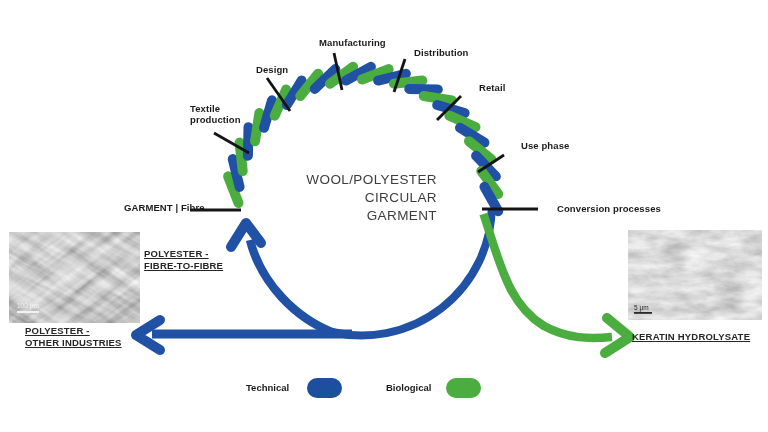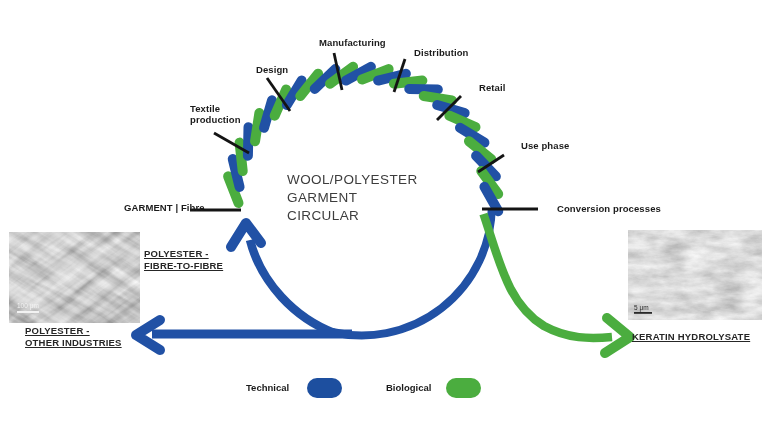--- a/index.html
+++ b/index.html
@@ -3,21 +3,21 @@
 <meta charset="utf-8">
 <style>
   html,body{margin:0;padding:0;background:#ffffff;}
   #canvas{position:relative;width:768px;height:432px;background:#ffffff;overflow:hidden;
           font-family:"Liberation Sans",sans-serif;}
   #cycle-svg{position:absolute;left:0;top:0;}
   .stage{position:absolute;font:bold 9.5px/1.18 "Liberation Sans",sans-serif;color:#1b1b1b;
          white-space:pre-line;letter-spacing:0.1px;padding-left:16px;}
   .caption{position:absolute;font:bold 9.5px/1.25 "Liberation Sans",sans-serif;color:#262626;
            white-space:pre-line;letter-spacing:0.2px;text-decoration:underline;}
-  #center-text{position:absolute;left:287px;top:171px;width:150px;text-align:left;
+  #center-text{position:absolute;left:287px;top:171px;width:150px;text-align:right;
                color:#3d3d3d;font:400 13.5px/1.32 "Liberation Sans",sans-serif;letter-spacing:0.4px;}
   .sem{position:absolute;display:block;}
   .legend-label{position:absolute;font:bold 9.5px "Liberation Sans",sans-serif;color:#1b1b1b;}
   .pill{position:absolute;width:35px;height:20px;border-radius:10px;}
   #pill-technical{left:307px;top:378px;background:#1d4f9f;}
   #pill-biological{left:446px;top:378px;background:#4bad3f;}
 </style>
 </head>
 <body>
 
@@ -70,22 +70,22 @@
       <line x1="405" y1="59" x2="394" y2="92"></line>
       <line x1="461" y1="96" x2="437" y2="120"></line>
       <line x1="504" y1="155" x2="478" y2="172"></line>
       <line x1="482" y1="209" x2="538" y2="209"></line>
       <line x1="190" y1="210" x2="241" y2="210"></line>
     </g>
   </svg>
 
   <div id="center-text">
     <div>WOOL/POLYESTER</div>
+    <div>CIRCULAR</div>
     <div>GARMENT</div>
-    <div>CIRCULAR</div>
   </div>
 
   <div class="stage" style="left:174px;top:103px">Textile
 production</div>
   <div class="stage" style="left:240px;top:64px">Design</div>
   <div class="stage" style="left:303px;top:37px">Manufacturing</div>
   <div class="stage" style="left:398px;top:47px">Distribution</div>
   <div class="stage" style="left:463px;top:82px">Retail</div>
   <div class="stage" style="left:505px;top:140px">Use phase</div>
   <div class="stage" style="left:541px;top:203px">Conversion processes</div>

